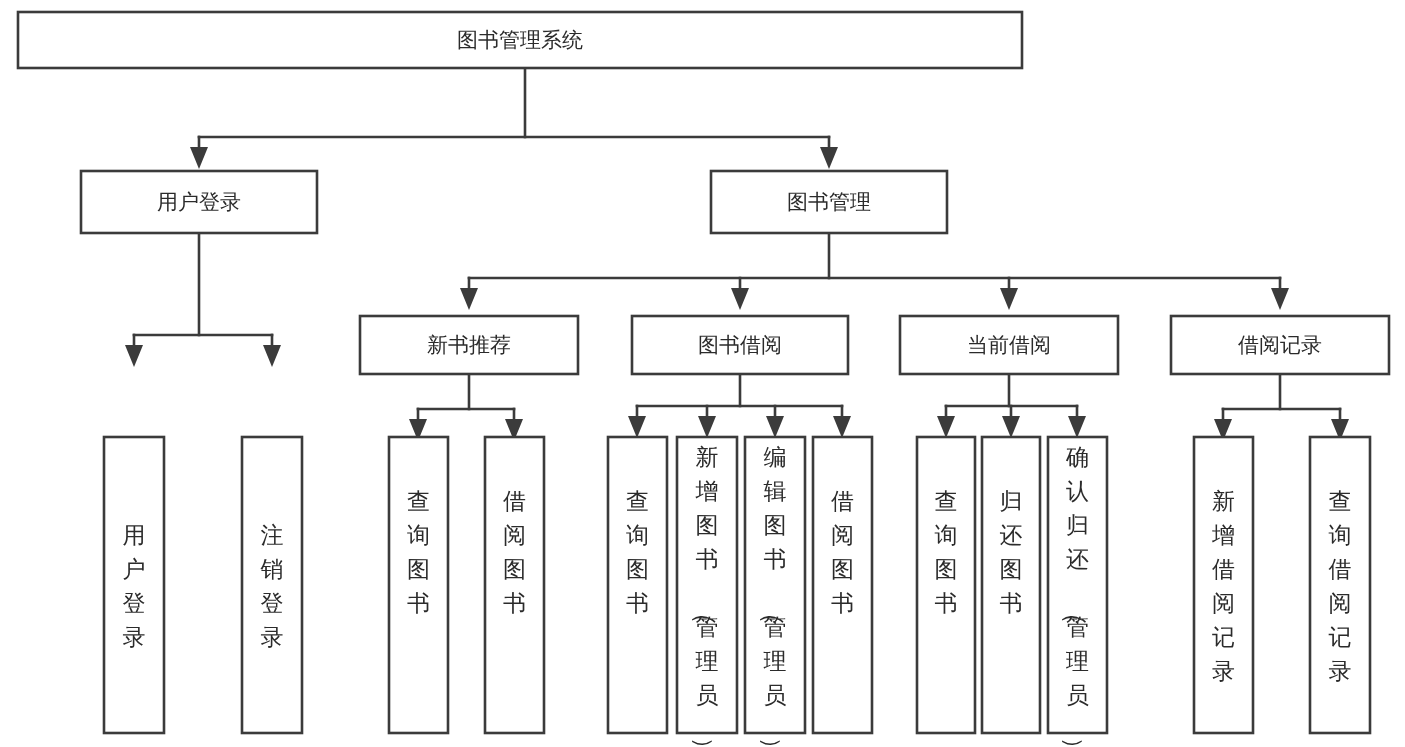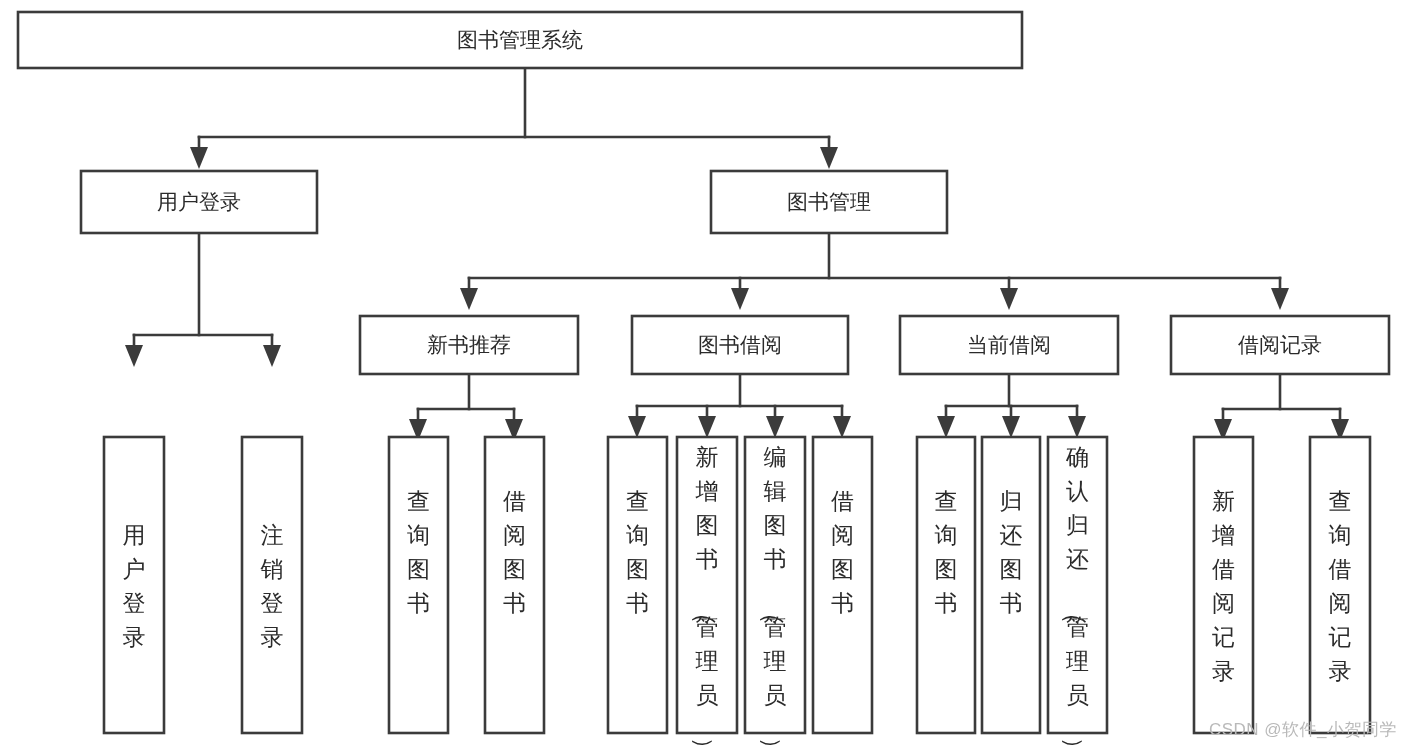--- a/index.html
+++ b/index.html
@@ -216,14 +216,13 @@
         <g>
           <rect x="1194" y="437" width="59" height="296" class="node-box"></rect>
         </g>
         <text x="1223.5" y="509" class="leaf-label"><tspan x="1223.5" dy="0">新</tspan><tspan x="1223.5" dy="34">增</tspan><tspan x="1223.5" dy="34">借</tspan><tspan x="1223.5" dy="34">阅</tspan><tspan x="1223.5" dy="34">记</tspan><tspan x="1223.5" dy="34">录</tspan></text>
         <g>
           <rect x="1310" y="437" width="60" height="296" class="node-box"></rect>
         </g>
         <text x="1340" y="509" class="leaf-label"><tspan x="1340" dy="0">查</tspan><tspan x="1340" dy="34">询</tspan><tspan x="1340" dy="34">借</tspan><tspan x="1340" dy="34">阅</tspan><tspan x="1340" dy="34">记</tspan><tspan x="1340" dy="34">录</tspan></text>
       </g>
   </svg>
-  <div class="watermark">CSDN @软件_小贺同学</div>
 </div>
 
 </body></html>

